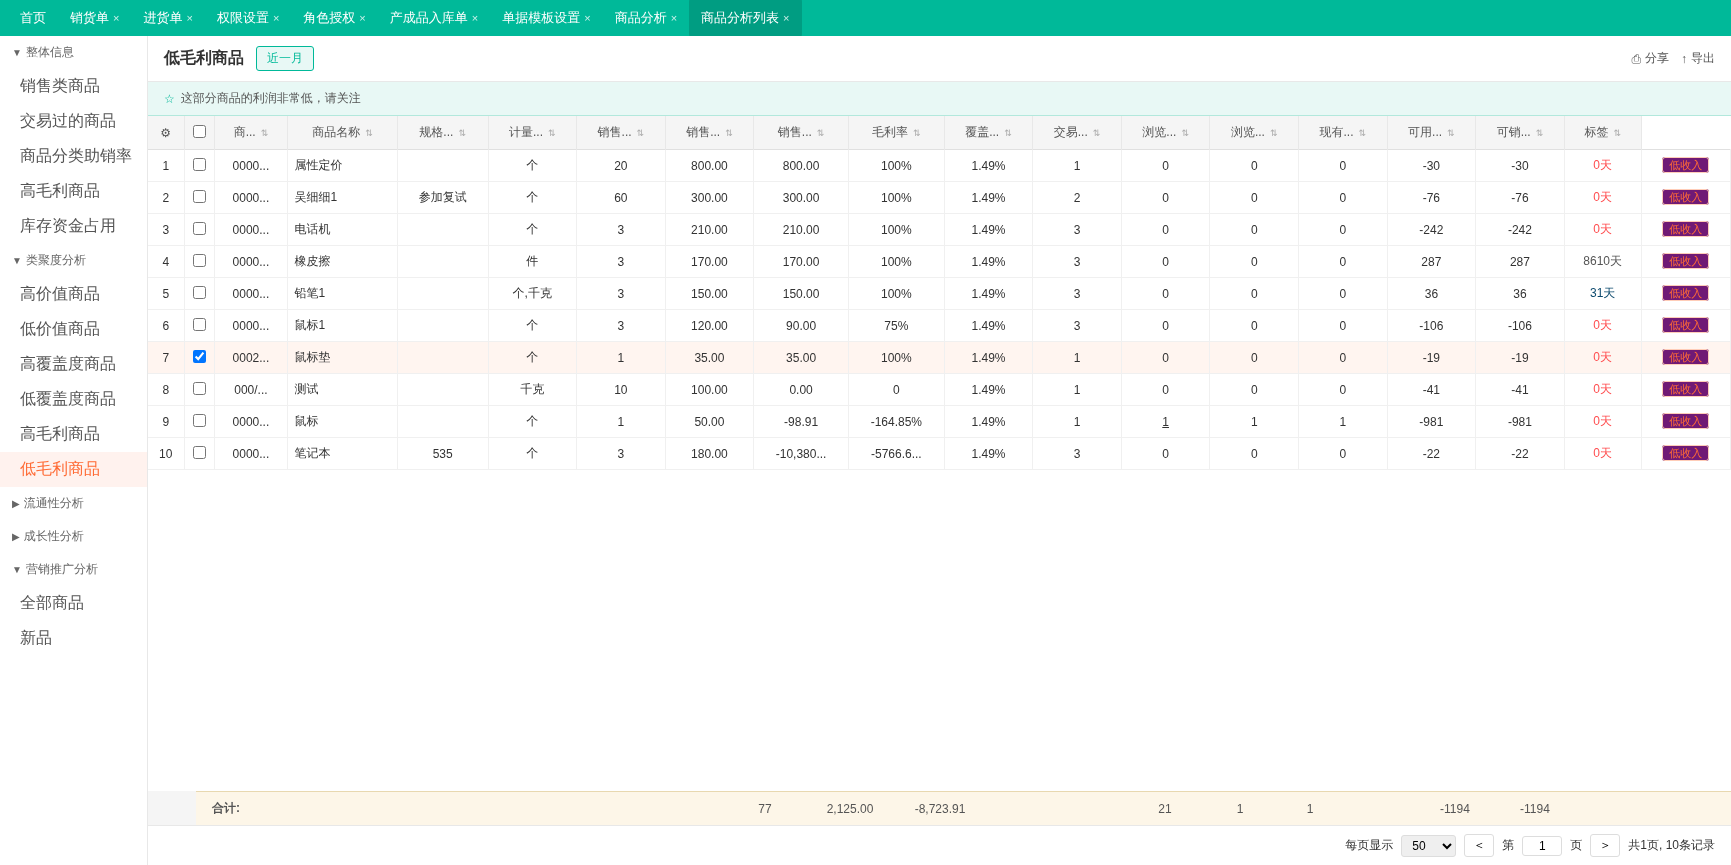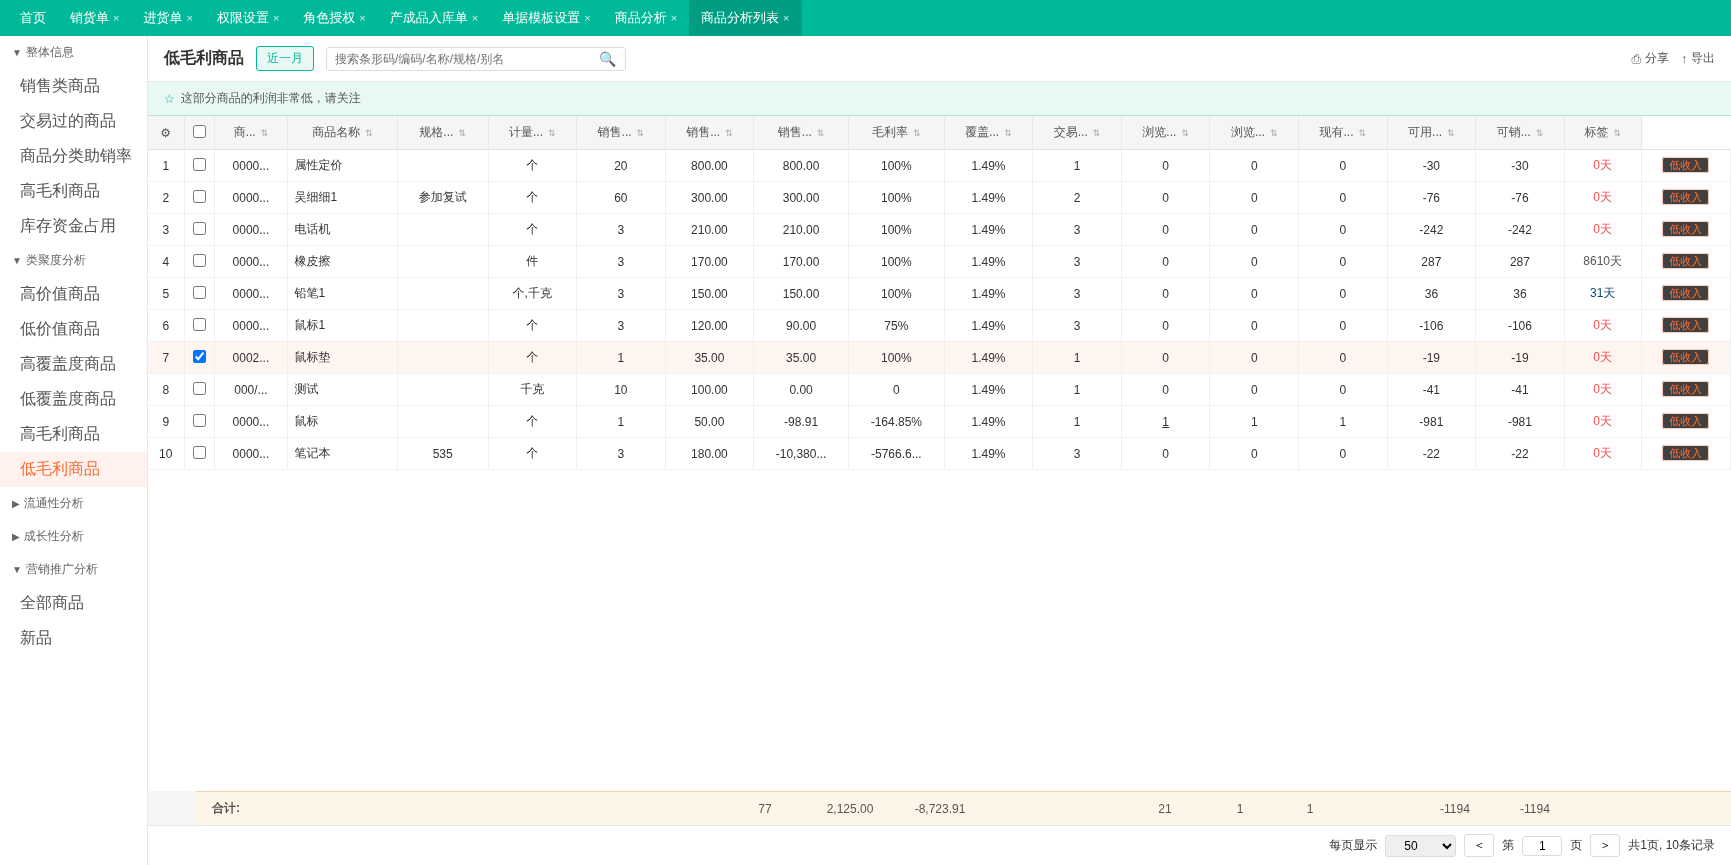--- a/index.html
+++ b/index.html
@@ -141,21 +141,21 @@
     tbody tr { border-bottom: 1px solid #f0f0f0; }
     tbody tr.selected { background: #fff5f0; }
     tbody td {
       padding: 7px 6px;
       text-align: center;
       border-right: 1px solid #f0f0f0;
       white-space: nowrap;
     }
     tbody td.left-align { text-align: left; }
     .tag-btn {
-      background: #404040;
+      background: #701a75;
       color: #ff6b35;
       border: 1px solid #ffcdb8;
       border-radius: 3px;
       padding: 1px 6px;
       font-size: 11px;
     }
     .underline-link { text-decoration: underline; color: #333; cursor: pointer; }
 
     
     .table-footer {
@@ -178,21 +178,21 @@
       padding: 8px 16px;
       display: flex;
       align-items: center;
       justify-content: flex-end;
       gap: 8px;
       font-size: 12px;
     }
     .page-size-select {
       border: 1px solid #ddd;
       border-radius: 3px;
-      padding: 2px 14px;
+      padding: 2px 6px;
       font-size: 12px;
     }
     .page-btn {
       border: 1px solid #ddd;
       background: #fff;
       padding: 2px 8px;
       cursor: pointer;
       border-radius: 3px;
       font-size: 12px;
     }
@@ -294,24 +294,20 @@
     </div>
     <div class="sidebar-item">全部商品</div>
     <div class="sidebar-item">新品</div>
   </aside>
 
   <main class="main-content">
 
     <div class="page-header">
       <span class="page-title">低毛利商品</span>
       <button class="filter-btn">近一月</button>
-      <div class="search-box">
-        <input type="text" placeholder="搜索条形码/编码/名称/规格/别名" style="">
-        <span style="color:#999; font-size:14px;">🔍</span>
-      </div>
       <div class="header-actions">
         <div class="action-btn">
           <span>⎙</span>
           <span>分享</span>
         </div>
         <div class="action-btn">
           <span>↑</span>
           <span>导出</span>
         </div>
       </div>

